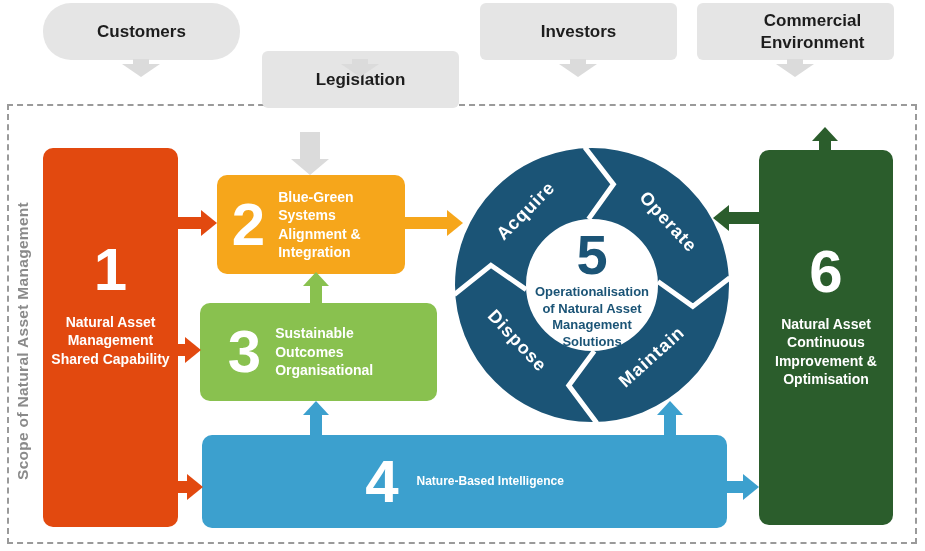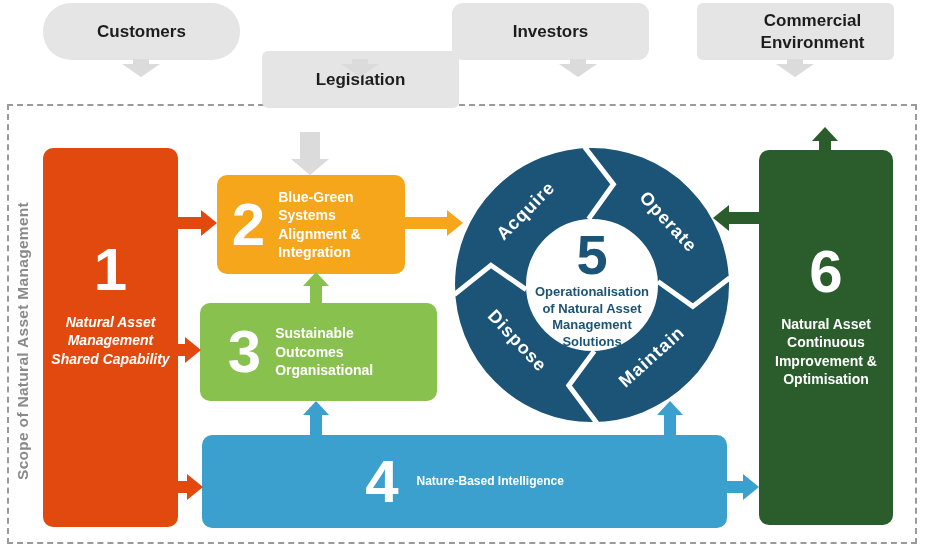--- a/index.html
+++ b/index.html
@@ -20,42 +20,42 @@
     font-size:15.5px;font-weight:700;color:#8a8a8a;letter-spacing:.3px;
     white-space:nowrap;z-index:1;
   }
   
   .factor{
     position:absolute;top:3px;height:57px;width:197px;background:#e5e5e5;
     border-radius:6px;display:flex;align-items:center;justify-content:center;
     text-align:center;font-size:17px;font-weight:700;color:#1d1d1d;
     line-height:1.25;z-index:2;padding:0 14px;box-sizing:border-box;
   }
-  #factor-0{left:43px;border-radius:28px;} #factor-1{left:262px;margin-top:48px;} #factor-2{left:452px;border-radius:11px;} #factor-3{left:697px;padding-left:48px;}
+  #factor-0{left:43px;border-radius:28px;} #factor-1{left:262px;margin-top:48px;} #factor-2{left:480px;} #factor-3{left:697px;padding-left:48px;}
   
   #plan-bar{
     position:absolute;left:43px;top:77px;width:851px;height:55px;background:#e5e5e5;
     border-radius:6px;display:flex;align-items:center;justify-content:center;
     font-size:19px;font-weight:700;color:#1d1d1d;z-index:2;
   }
   
   .cbox{position:absolute;border-radius:10px;color:#fff;z-index:2;box-sizing:border-box;}
   #box1{left:43px;top:148px;width:135px;height:379px;background:#e2490f;
         display:flex;flex-direction:column;align-items:center;padding-top:95px;}
   #box2{left:217px;top:175px;width:188px;height:99px;background:#f6a61b;
         display:flex;align-items:center;justify-content:center;gap:13px;}
   #box3{left:200px;top:303px;width:237px;height:98px;background:#89c14f;
         display:flex;align-items:center;justify-content:center;gap:14px;}
   #box4{left:202px;top:435px;width:525px;height:93px;background:#3ca0ce;
         display:flex;align-items:center;justify-content:center;gap:18px;}
   #box6{left:759px;top:150px;width:134px;height:375px;background:#2b5d2c;
         display:flex;flex-direction:column;align-items:center;padding-top:95px;}
   .num{font-size:60px;font-weight:700;line-height:.9;color:#fff;}
   .blabel{font-size:14px;font-weight:700;line-height:1.32;color:#fff;}
-  #box1 .blabel{width:122px;text-align:center;margin-top:16px;font-style:italic;}
+  #box1 .blabel{width:122px;text-align:center;margin-top:16px;}
   #box2 .blabel{width:112px;text-align:left;}
   #box3 .blabel{width:134px;text-align:left;}
   #box4 .blabel{font-size:12px;}
   #box6 .blabel{width:112px;text-align:center;margin-top:16px;}
   
   #cycle-svg{position:absolute;left:442px;top:135px;z-index:1;}
   .ring-label{
     position:absolute;z-index:2;color:#fff;font-size:18px;font-weight:700;
     letter-spacing:1px;white-space:nowrap;
   }

